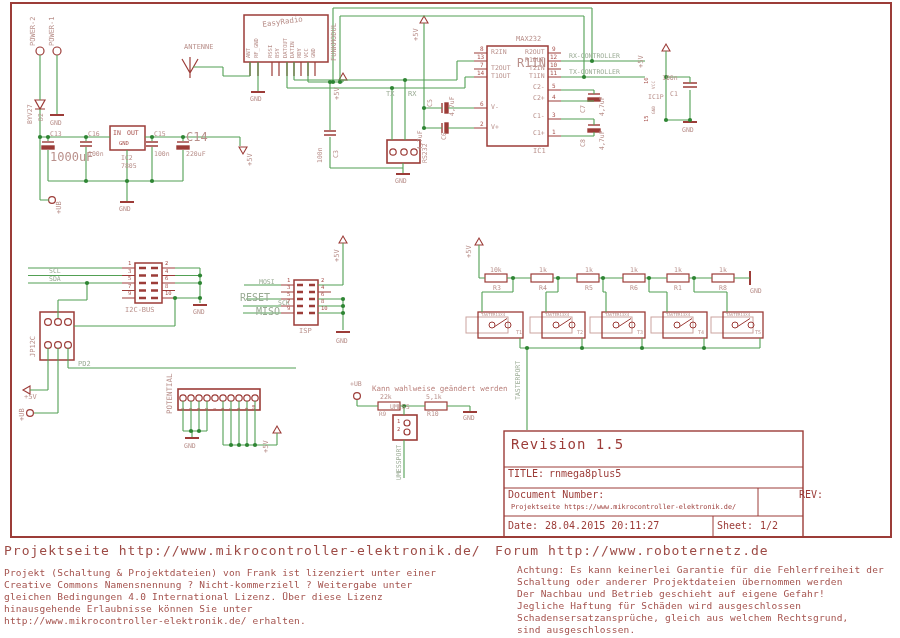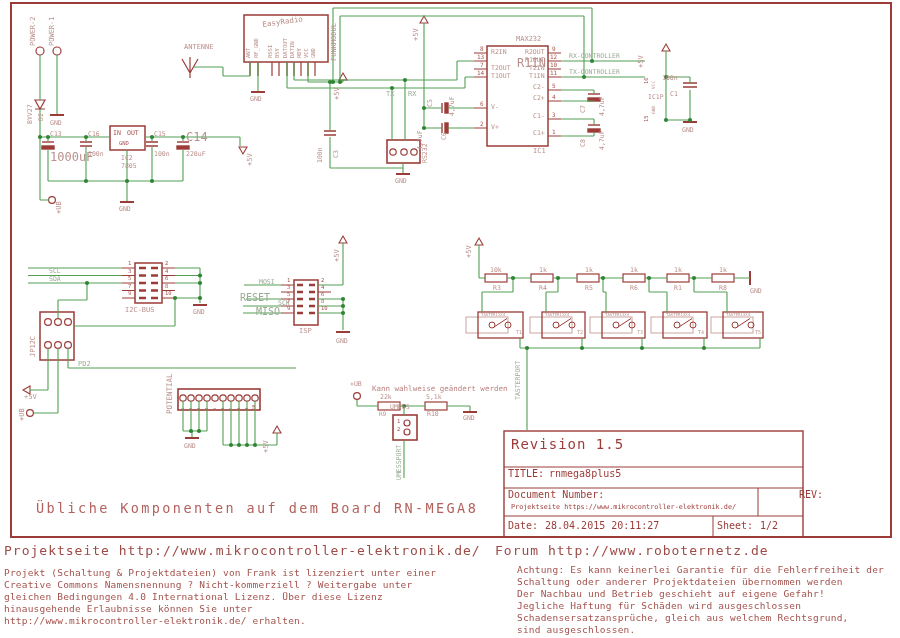--- a/index.html
+++ b/index.html
@@ -411,21 +411,20 @@
       <span class="lb l" style="left: 379px; top: 411px; font-size: 6px;">R9</span>
       <span class="lb l" style="left: 390px; top: 404px; font-size: 6.5px;">UMESS</span>
       <span class="lb l" style="left: 426px; top: 394px; font-size: 6.5px;">5,1k</span>
       <span class="lb l" style="left: 427px; top: 411px; font-size: 6.5px;">R10</span>
       <span class="lb l" style="left: 463px; top: 415px; font-size: 6.5px;">GND</span>
       <span class="lb r" style="left: 397px; top: 419px; font-size: 5.5px;">1</span>
       <span class="lb r" style="left: 397px; top: 427px; font-size: 5.5px;">2</span>
       <span class="lb g v" style="left: 396px; top: 480px; font-size: 6.5px;">UMESSPORT</span>
     </div>
 
-  <span class="caption" style="left:36px;top:500px;">Übliche Komponenten auf dem Board RN-MEGA8</span>
 
   <span class="tbt" style="left:511px;top:437px;font-size:14px;letter-spacing:1px;">Revision 1.5</span>
   <span class="tbt" style="left:508px;top:469px;font-size:10px;">TITLE:</span>
   <span class="tbt" style="left:549px;top:469px;font-size:10px;">rnmega8plus5</span>
   <span class="tbt" style="left:508px;top:490px;font-size:10px;">Document Number:</span>
   <span class="tbt" style="left:511px;top:504px;font-size:6.8px;">Projektseite https://www.mikrocontroller-elektronik.de/</span>
   <span class="tbt" style="left:762px;top:490px;font-size:10px;margin-left:37px;">REV:</span>
   <span class="tbt" style="left:508px;top:521px;font-size:10px;">Date:</span>
   <span class="tbt" style="left:545px;top:521px;font-size:10px;">28.04.2015 20:11:27</span>
   <span class="tbt" style="left:717px;top:521px;font-size:10px;">Sheet:</span>

